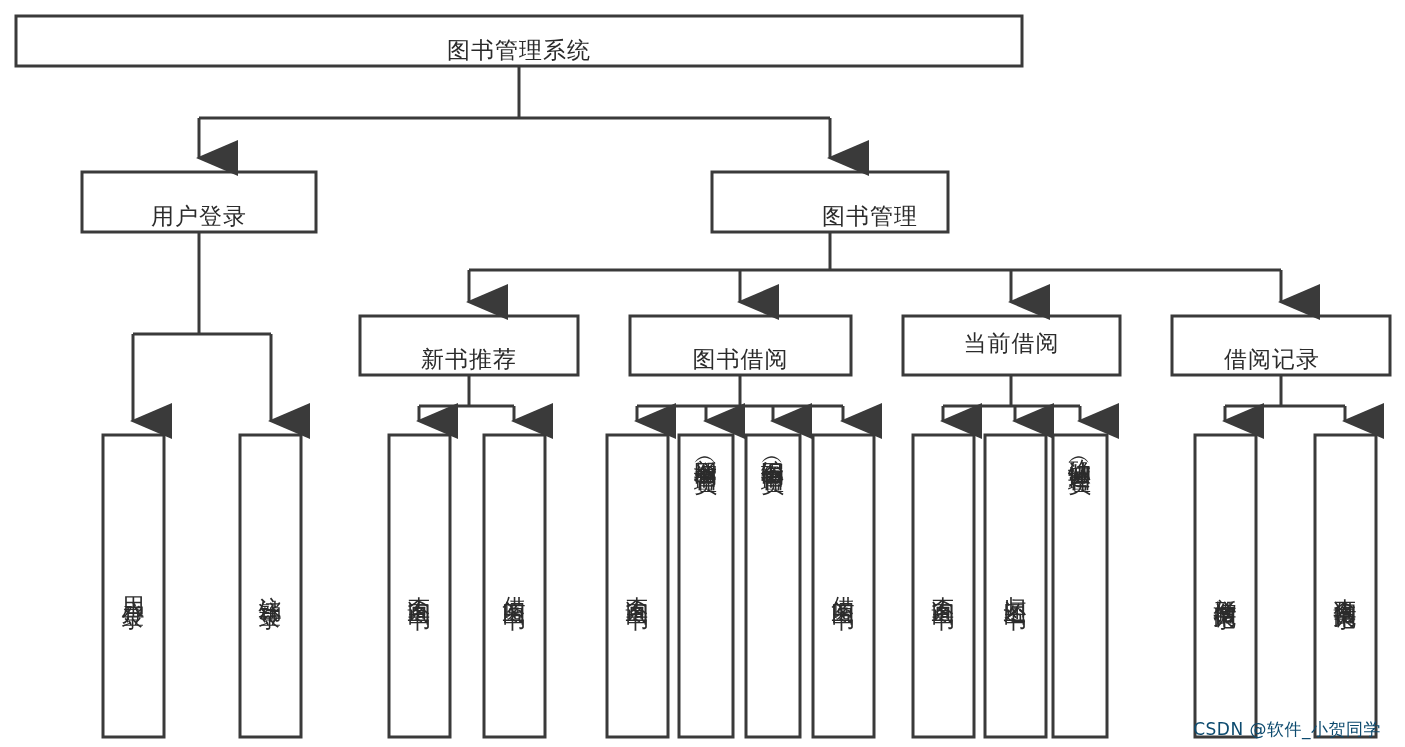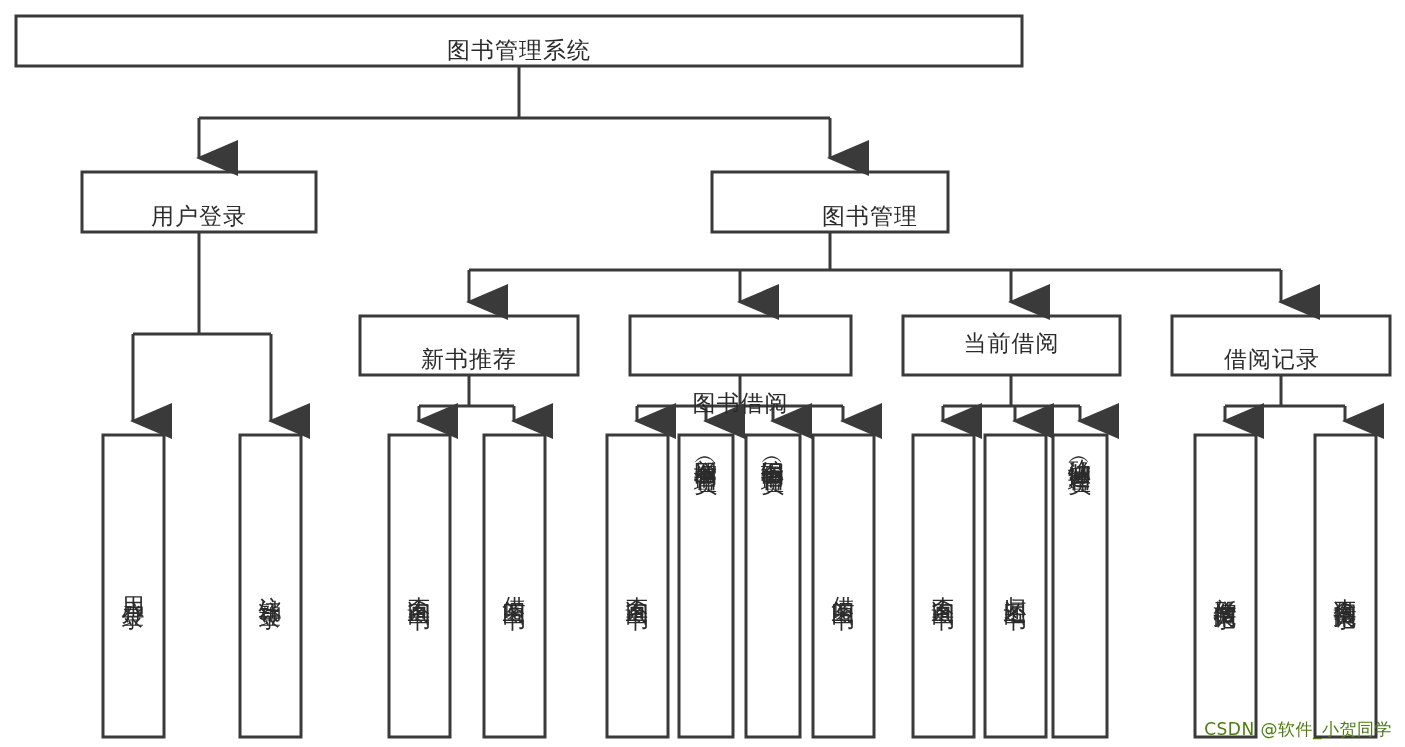--- a/index.html
+++ b/index.html
@@ -6,21 +6,21 @@
   body{font-family:"Liberation Sans","DejaVu Sans",sans-serif;}
   #stage{position:relative;width:1405px;height:747px;background:#ffffff;overflow:hidden;}
   #chart{position:absolute;left:0;top:0;width:1405px;height:747px;}
   .node-rect{fill:#ffffff;stroke:#3a3a3a;stroke-width:3;}
   .edge{fill:none;stroke:#3a3a3a;stroke-width:3;stroke-linecap:butt;}
   .arrow-head{fill:#3a3a3a;stroke:none;}
   .vert-box{position:absolute;display:flex;align-items:center;justify-content:center;box-sizing:border-box;}
   .vert-text{writing-mode:vertical-rl;text-orientation:upright;letter-spacing:4px;font-size:23px;color:#2b2b2b;font-family:"DejaVu Sans","Liberation Sans",sans-serif;line-height:1.05;white-space:nowrap;}
   .flat-box{position:absolute;display:flex;align-items:flex-end;justify-content:center;box-sizing:border-box;}
   .flat-text{font-size:23px;color:#2b2b2b;font-family:"DejaVu Sans","Liberation Sans",sans-serif;letter-spacing:1px;white-space:nowrap;}
-  #watermark{position:absolute;right:13px;bottom:6px;font-size:17px;color:#4d7c0f;font-family:"DejaVu Sans","Liberation Sans",sans-serif;letter-spacing:0.5px;pointer-events:none;}
+  #watermark{position:absolute;right:24px;bottom:6px;font-size:17px;color:#0c4a6e;font-family:"DejaVu Sans","Liberation Sans",sans-serif;letter-spacing:0.5px;pointer-events:none;}
 </style>
 </head>
 <body>
 
 <div id="stage">
 
   <svg id="chart" viewBox="0 0 1405 747">
     <defs>
       <marker id="arrow" viewBox="0 0 12 14" refX="6" refY="13" markerWidth="12" markerHeight="14" orient="auto-start-reverse">
         <path d="M0,0 L12,0 L6,14 Z" class="arrow-head"></path>
@@ -103,21 +103,21 @@
   <div class="flat-box" style="left:82px;top:172px;width:234px;height:60px;">
     <span class="flat-text">用户登录</span>
   </div>
   <div class="flat-box" style="left:712px;top:172px;width:252px;height:60px;margin-left:32px;">
     <span class="flat-text">图书管理</span>
   </div>
 
   <div class="flat-box" style="left:360px;top:316px;width:218px;height:59px;">
     <span class="flat-text">新书推荐</span>
   </div>
-  <div class="flat-box" style="left:630px;top:316px;width:221px;height:59px;margin-top:44px;">
+  <div class="flat-box" style="left:630px;top:316px;width:221px;height:59px;">
     <span class="flat-text">图书借阅</span>
   </div>
   <div class="flat-box" style="left:903px;top:300px;width:217px;height:59px;">
     <span class="flat-text">当前借阅</span>
   </div>
   <div class="flat-box" style="left:1172px;top:316px;width:200px;height:59px;">
     <span class="flat-text">借阅记录</span>
   </div>
 
   <div class="vert-box" style="left:103px;top:435px;width:61px;height:302px;">

